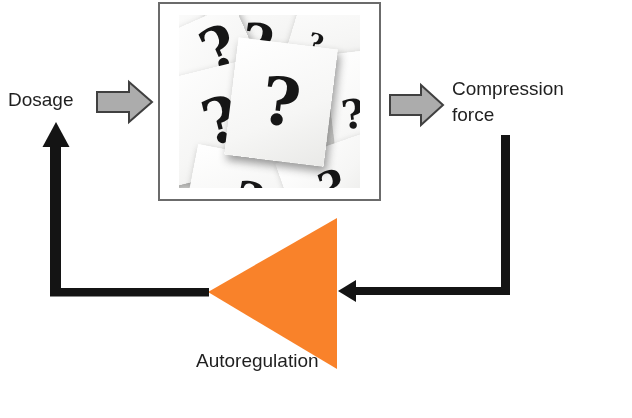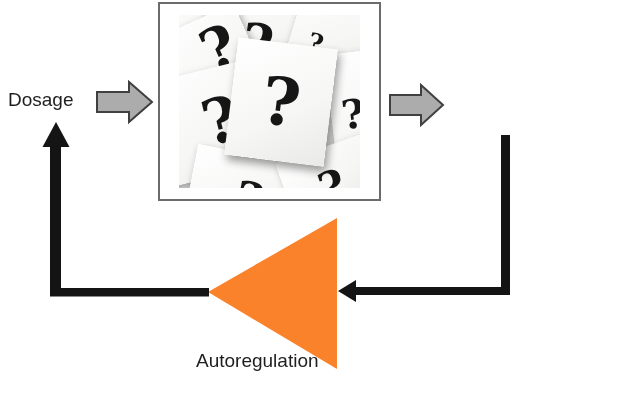--- a/index.html
+++ b/index.html
@@ -95,20 +95,21 @@
     <rect x="355" y="287" width="155" height="8" fill="#141414"></rect>
     <polygon points="338,291 356,280 356,302" fill="#141414"></polygon>
 
     <polygon points="97,92 129,92 129,82 152,102 129,122 129,112 97,112" stroke-width="2" stroke-linejoin="miter" fill="#ACACAC" stroke="#404040"></polygon>
 
     <polygon points="390,95 421,95 421,85 443,105 421,125 421,115 390,115" stroke-width="2" stroke-linejoin="miter" fill="#ACACAC" stroke="#404040"></polygon>
   </svg>
 
   <div class="diagram-label" id="label-dosage">Dosage</div>
 
+  <div class="diagram-label" id="label-compression">Compression force</div>
 
   <div class="diagram-label" id="label-autoregulation">Autoregulation</div>
 
   <div id="image-box">
     <div id="question-photo">
       <div class="qcard" id="qcard-back1"></div>
       <div class="qcard" id="qcard-topmid">
           <span>?</span>
         </div>
       <div class="qcard" id="qcard-tl">

